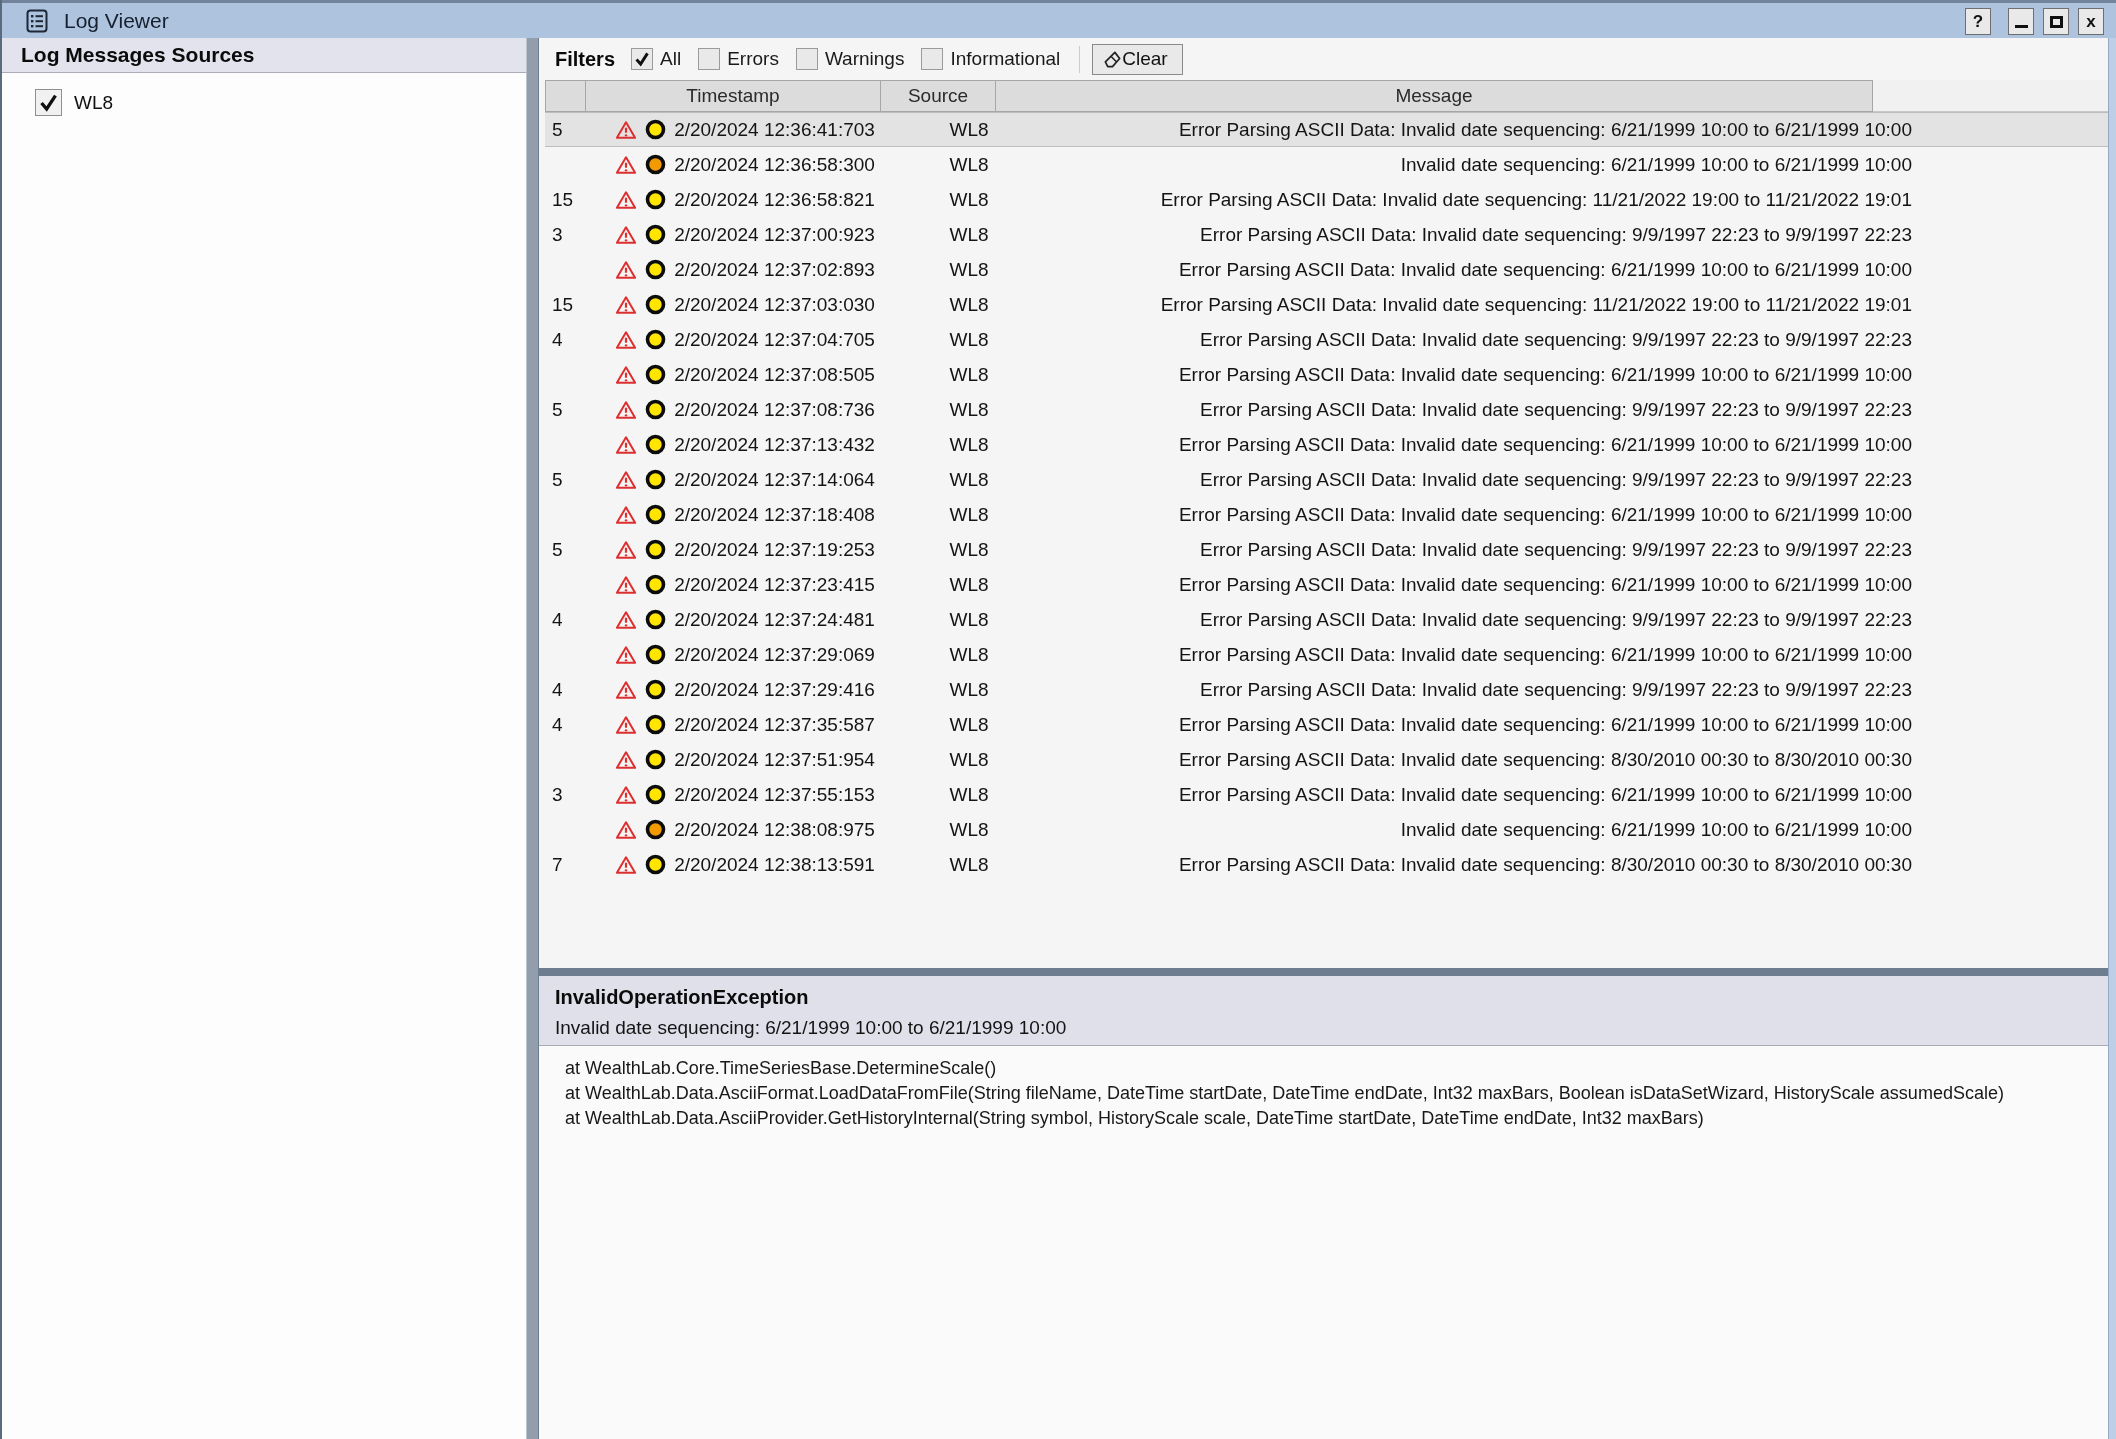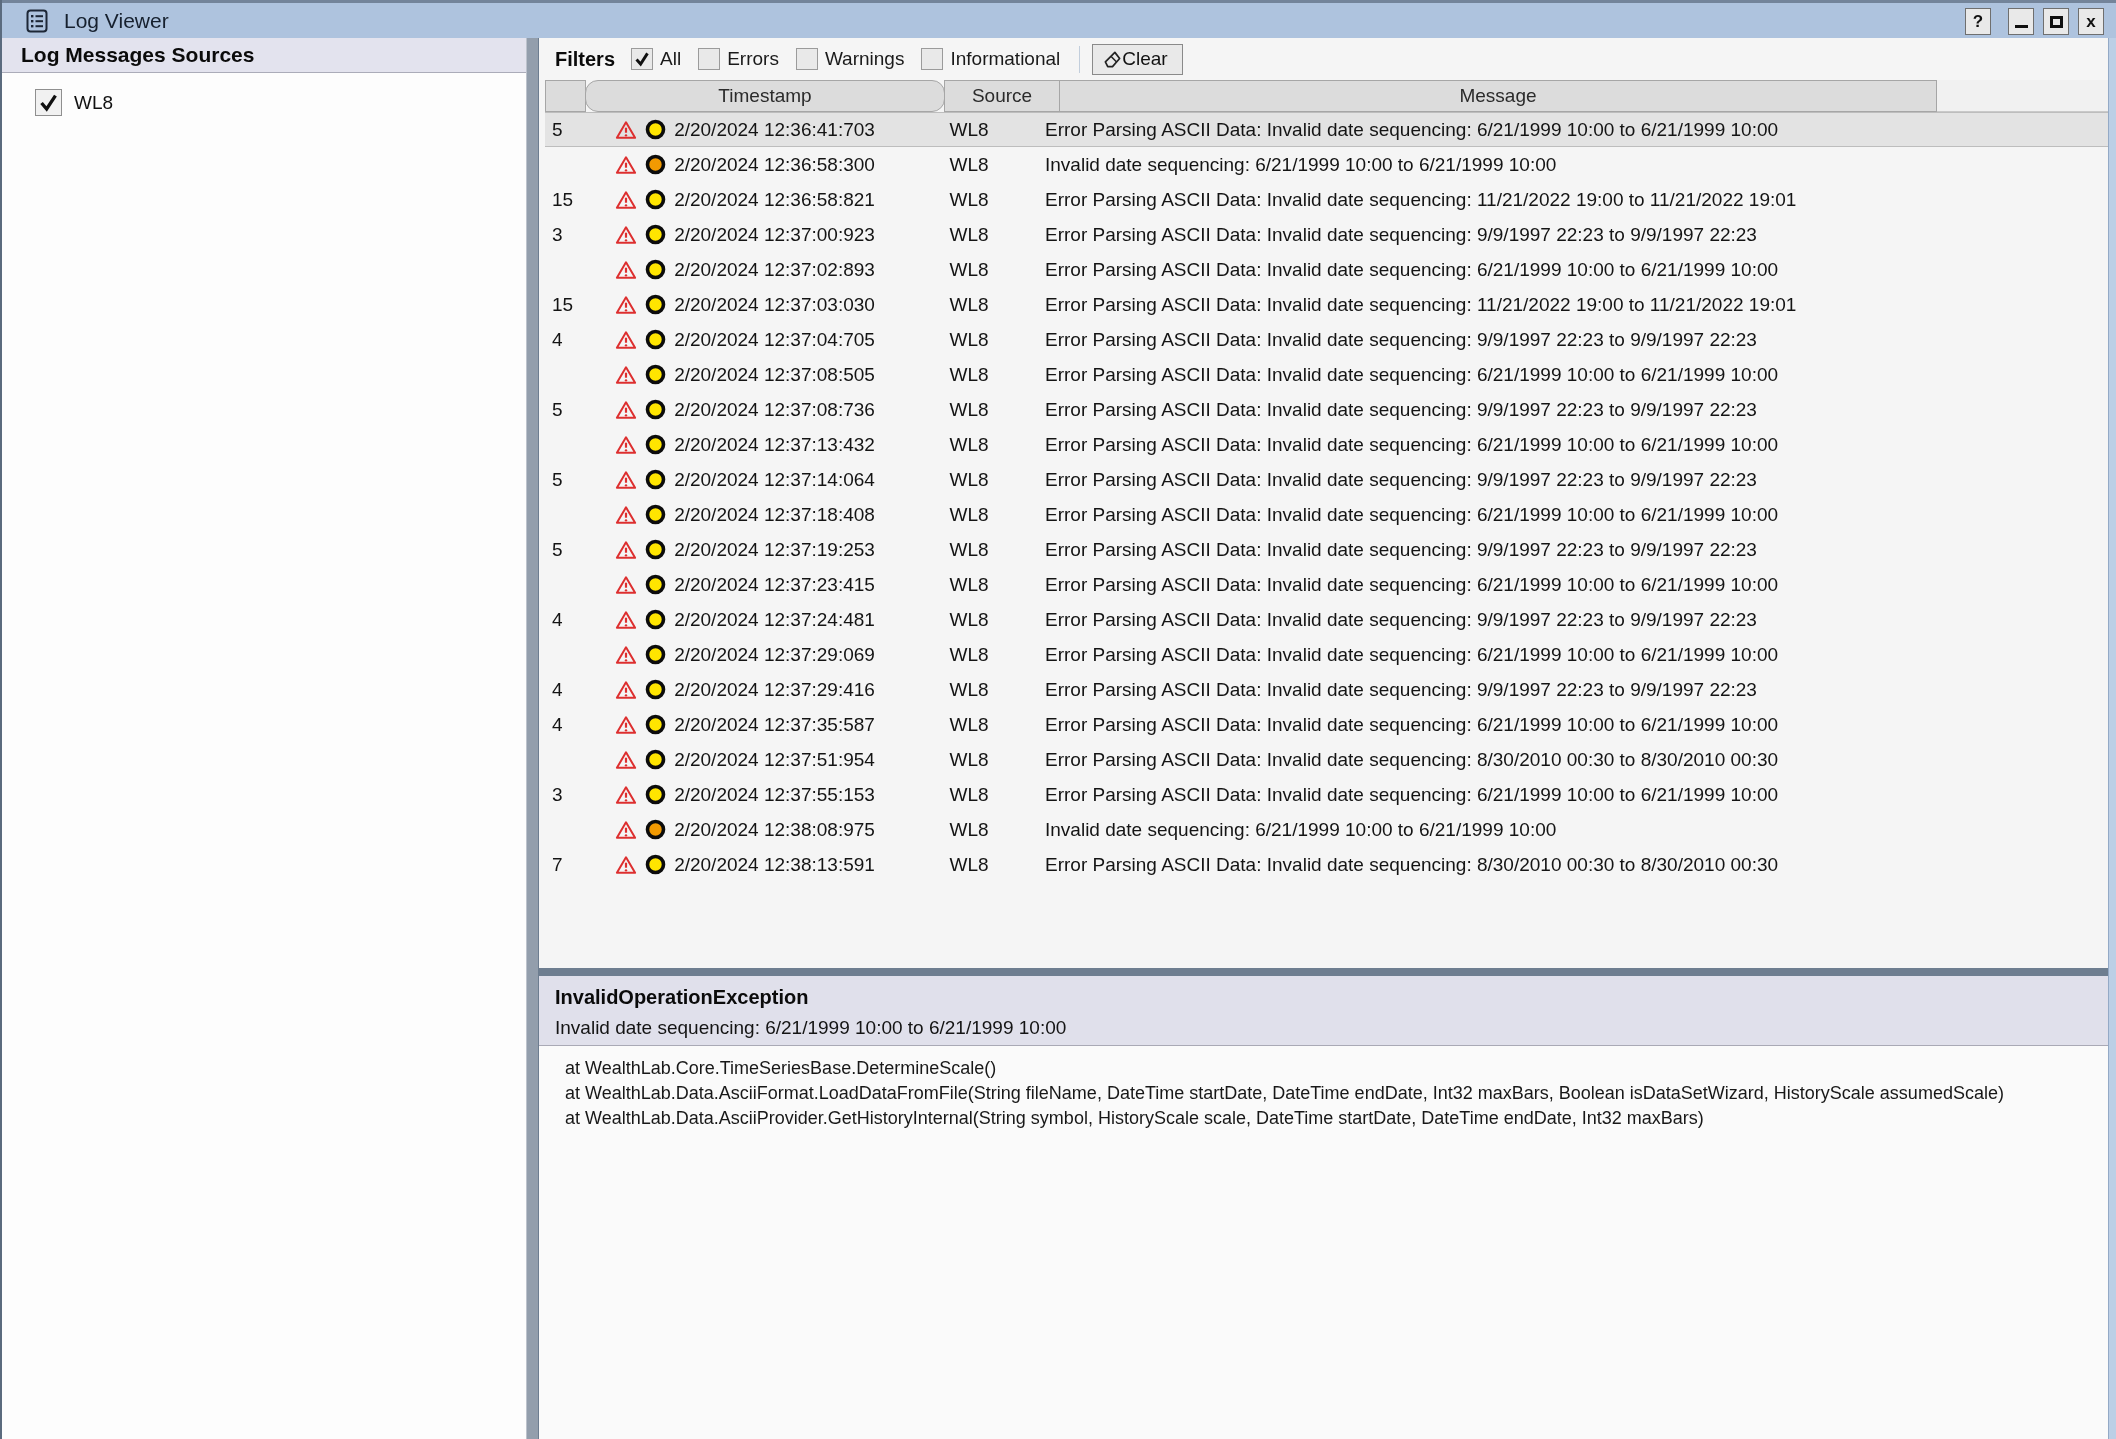--- a/index.html
+++ b/index.html
@@ -53,32 +53,32 @@
                background:#e9e9e9; border:1px solid #8a8a8a; font-size:19px; color:#111; cursor:default; }
 
   
   .table-wrap { position:absolute; left:6px; top:42px; width:1564px; }
   .table-header { display:flex; height:32px; }
   .hcell { background:#dcdcdc; border:1px solid #a6a6a6; margin-left:-1px;
            display:flex; align-items:center; justify-content:center;
            font-size:19px; color:#2b2b2b; height:32px; }
   .hcell:first-child { margin-left:0; }
   .hcell.col0 { width:41px; }
-  .hcell.col1 { width:360px;border-radius:13px; }
+  .hcell.col1 { width:296px; }
   .hcell.col2 { width:116px; }
   .hcell.col3 { width:878px; }
   .hfiller { flex:1; background:#f1f1f1; border-bottom:1px solid #c9c9c9; }
 
   .rows { width:1564px; }
   .trow { display:flex; align-items:center; height:35px; font-size:19px; color:#141414; }
   .trow.selected { background:#e3e3e3; border-top:1px solid #bdbdbd; border-bottom:1px solid #bdbdbd; }
   .cell.c-count { width:41px; padding-left:7px; }
   .cell.c-ts { width:318px; display:flex; align-items:center; justify-content:center; gap:7px; white-space:nowrap; }
   .cell.c-src { width:130px; text-align:center; }
-  .cell.c-msg { width:878px; padding-left:11px; white-space:nowrap; overflow:hidden; }
+  .cell.c-msg { width:878px; padding-left:11px; white-space:nowrap; overflow:hidden;text-align:right; }
   .icon-tri { width:22px; height:20px; flex:0 0 auto; }
   .icon-circle { width:23px; height:23px; flex:0 0 auto; }
 
   
   .h-splitter { position:absolute; left:0; right:0; top:930px; height:8px; background:#6e7e90; }
   .exc-header { position:absolute; left:0; right:0; top:938px; height:70px; background:#e0e0eb;
                 border-bottom:1px solid #a9a9b5; padding:10px 6px 0 16px; }
   .exc-title { font-size:20px; font-weight:bold; color:#0b0b0b; margin-bottom:8px; }
   .exc-msg { font-size:19px; color:#141414; }
   .stack { position:absolute; left:0; right:0; top:1008px; bottom:0; background:#fafafa;

